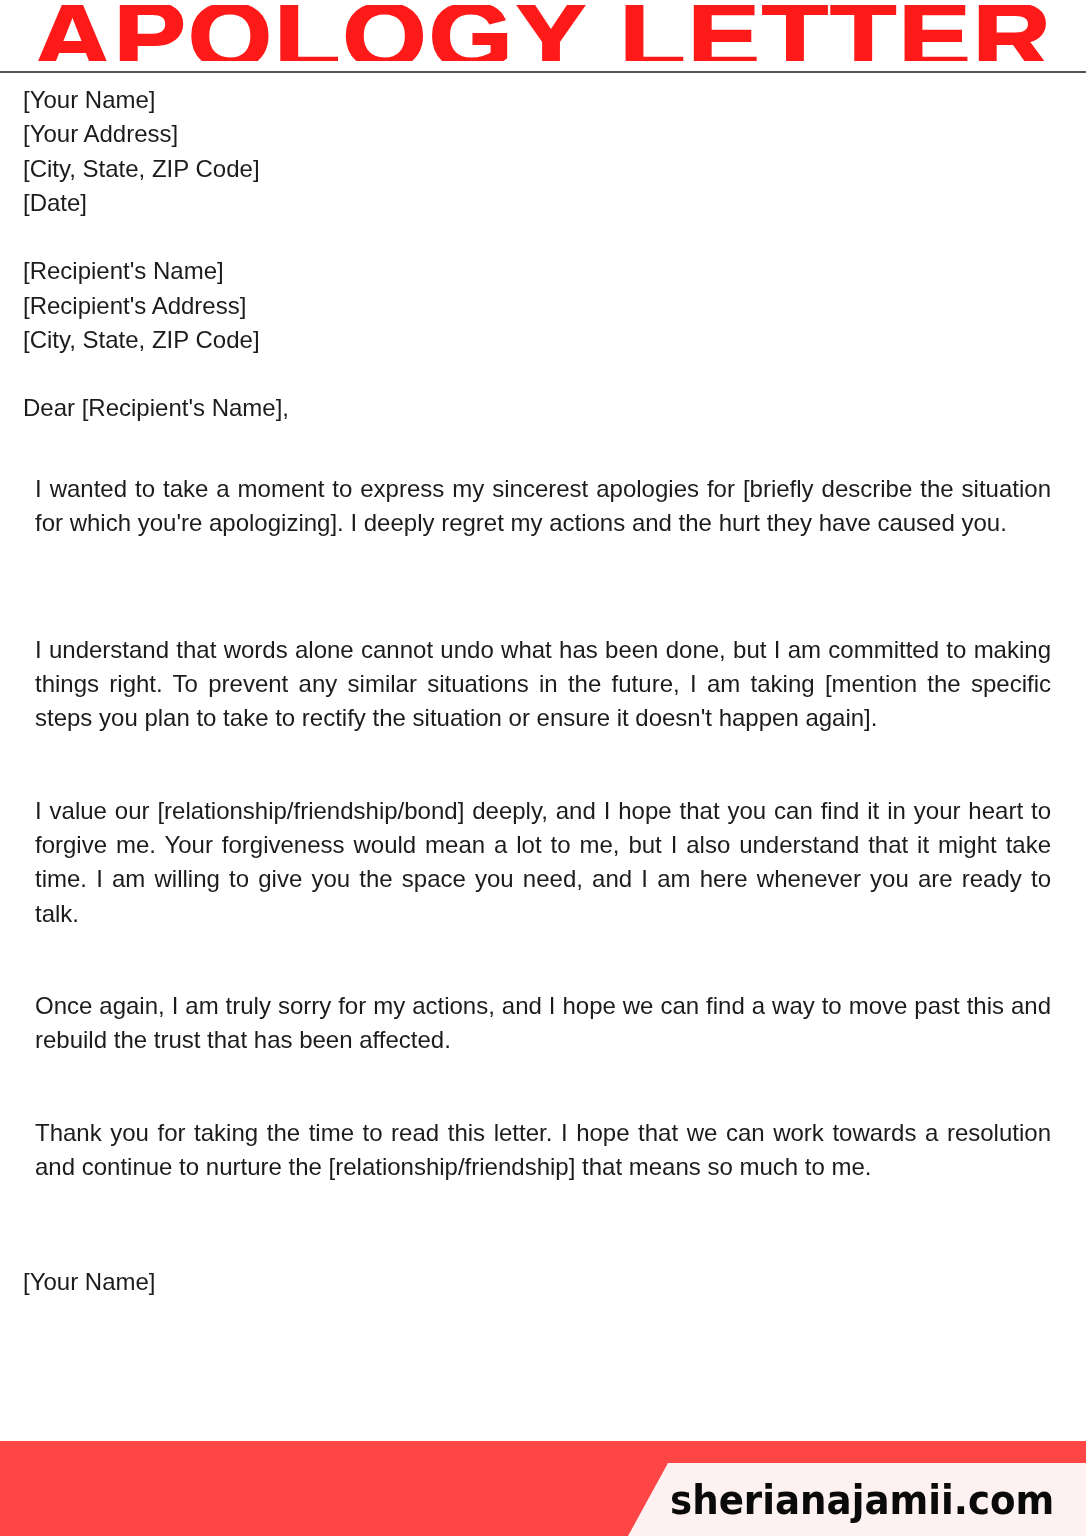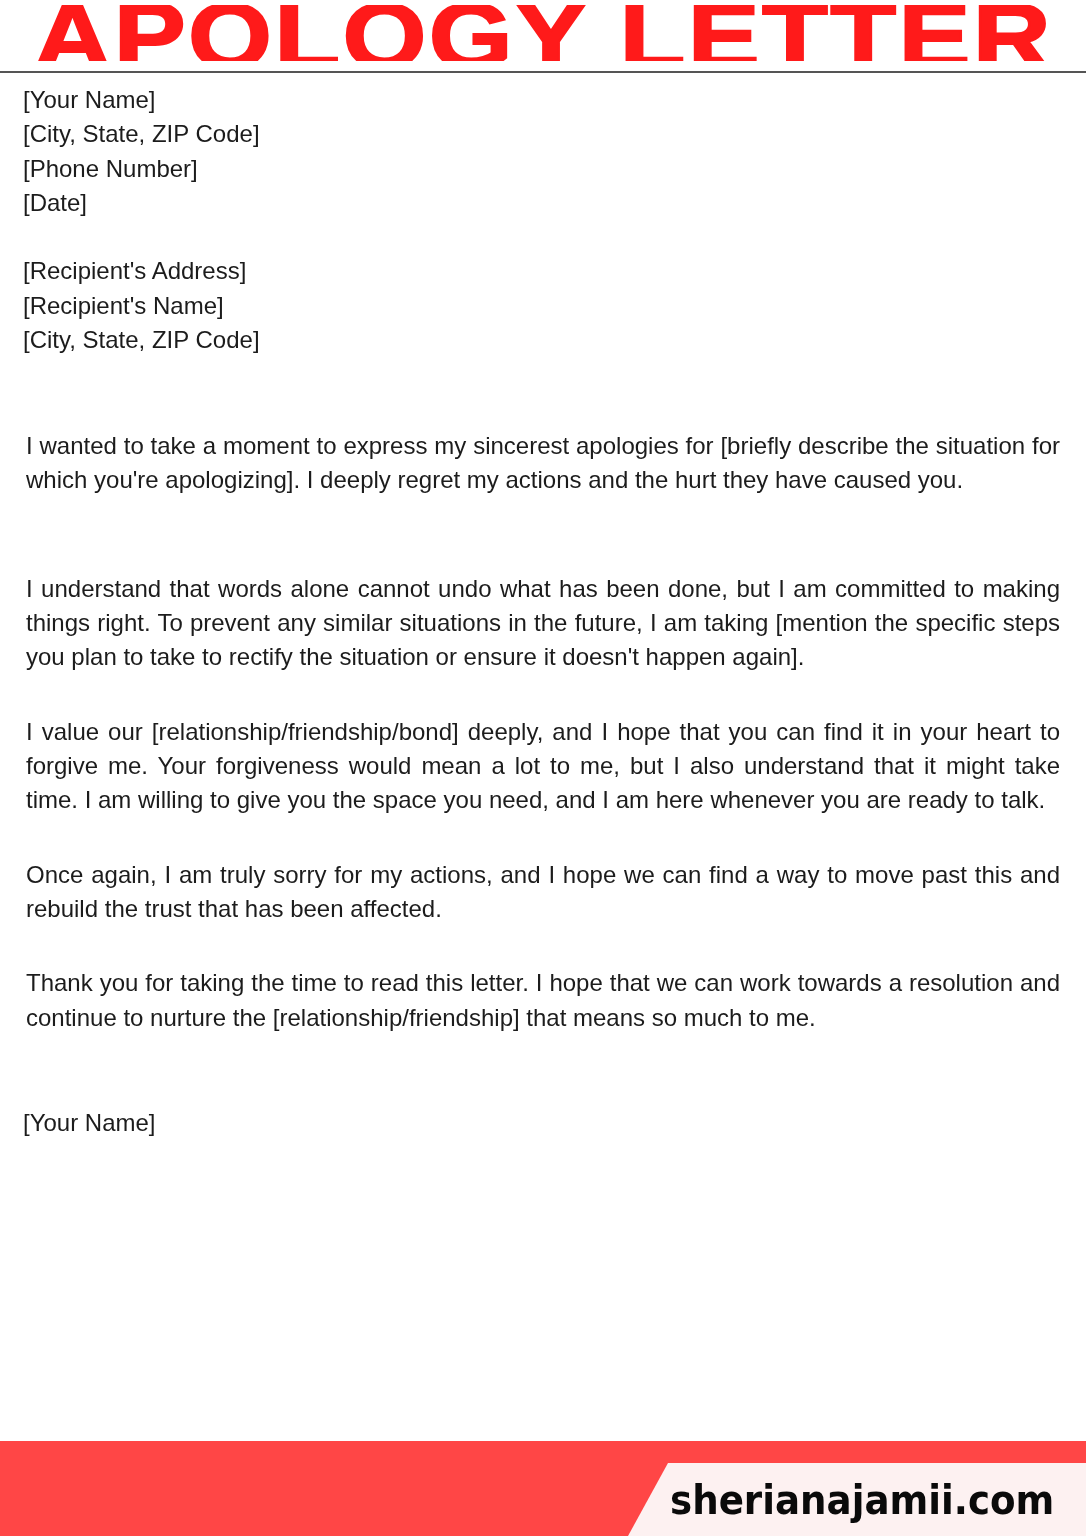--- a/index.html
+++ b/index.html
@@ -51,21 +51,21 @@
     top: 83px;
     width: 1040px;
     font-family: "Liberation Sans", sans-serif;
     font-size: 24px;
     line-height: 34.25px;
     color: #1c1c1c;
   }
   .letter .line { display: block; white-space: nowrap; }
   .letter .gap { display: block; height: 34.25px; }
   .letter p {
-    margin: 3px;
+    margin: 12px;
     text-align: justify;
     text-align-last: left;
   }
   .footer {
     position: absolute;
     left: 0;
     top: 1441px;
     width: 1086px;
     height: 95px;
   }
@@ -102,31 +102,32 @@
 
 <div class="title-wrap">
   <div class="title" style="color: rgb(255, 26, 26);">APOLOGY LETTER</div>
 </div>
 
 <div class="rule"></div>
 
 <div class="letter">
   <div>
     <span class="line">[Your Name]</span>
+    <span class="line">[Your Address]</span>
     <span class="line">[City, State, ZIP Code]</span>
-    <span class="line">[Phone Number]</span>
     <span class="line">[Date]</span>
   </div>
   <span class="gap"></span>
   <div>
+    <span class="line">[Recipient's Name]</span>
     <span class="line">[Recipient's Address]</span>
-    <span class="line">[Recipient's Name]</span>
     <span class="line">[City, State, ZIP Code]</span>
   </div>
   <span class="gap"></span>
+  <span class="line">Dear [Recipient's Name],</span>
   <span class="gap"></span>
   <p>I wanted to take a moment to express my sincerest apologies for [briefly describe the situation for which you're apologizing]. I deeply regret my actions and the hurt they have caused you.</p>
   <span class="gap"></span>
   <span class="gap"></span>
   <p>I understand that words alone cannot undo what has been done, but I am committed to making things right. To prevent any similar situations in the future, I am taking [mention the specific steps you plan to take to rectify the situation or ensure it doesn't happen again].</p>
   <span class="gap"></span>
   <p>I value our [relationship/friendship/bond] deeply, and I hope that you can find it in your heart to forgive me. Your forgiveness would mean a lot to me, but I also understand that it might take time. I am willing to give you the space you need, and I am here whenever you are ready to talk.</p>
   <span class="gap"></span>
   <p>Once again, I am truly sorry for my actions, and I hope we can find a way to move past this and rebuild the trust that has been affected.</p>
   <span class="gap"></span>

